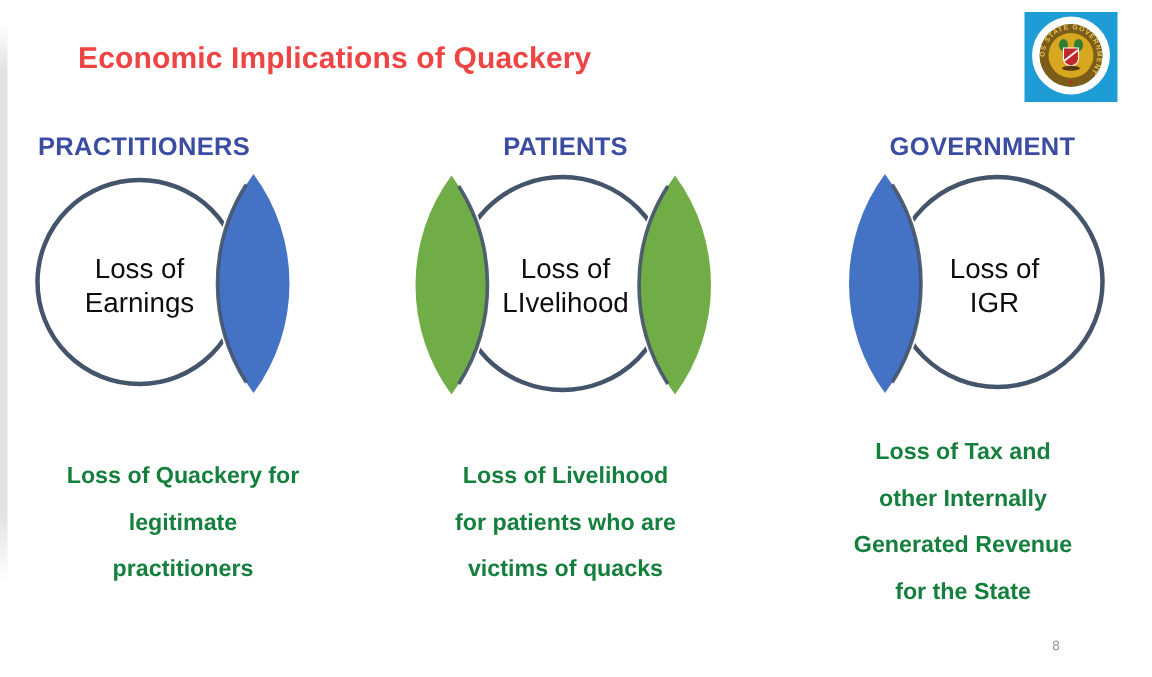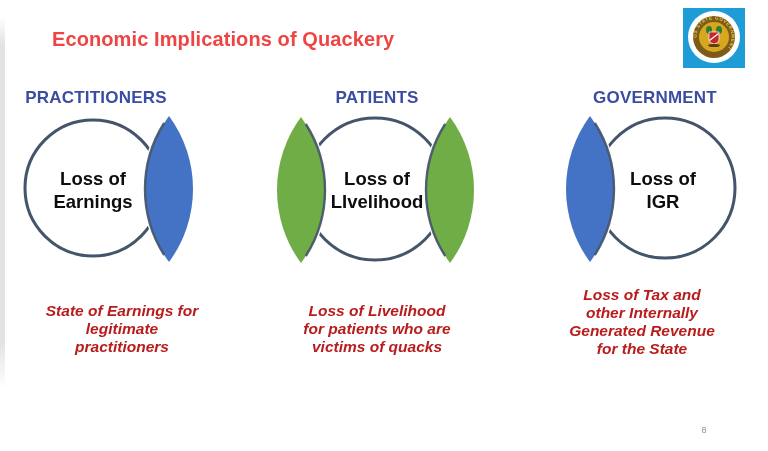--- a/index.html
+++ b/index.html
@@ -21,27 +21,27 @@
   }
   .col-heading{
     position:absolute;top:88px;width:160px;text-align:center;
     font-size:17px;font-weight:bold;color:#3B4DA2;letter-spacing:0.2px;
   }
   .h1{left:16px;} .h2{left:297px;} .h3{left:575px;}
   .diagram{position:absolute;}
   .d1{left:15px;top:106px;} .d2{left:263px;top:104px;} .d3{left:543px;top:106px;}
   .circle-label{
     position:absolute;width:140px;text-align:center;
-    font-size:18.5px;font-weight:bold;color:#0d0d0d;line-height:23px;
+    font-size:18.5px;font-weight:normal;color:#0d0d0d;line-height:23px;
     white-space:pre-line;
   }
   .l1{left:23px;top:167px;} .l2{left:307px;top:167px;} .l3{left:593px;top:167px;}
   .caption{
     position:absolute;width:188px;text-align:center;
-    font-size:15.5px;font-weight:bold;font-style:italic;color:#b91c1c;line-height:18px;
+    font-size:15.5px;font-weight:bold;color:#15803d;line-height:31px;
     white-space:pre-line;
   }
   .c1{left:28px;top:302px;} .c2{left:283px;top:302px;} .c3{left:548px;top:286px;}
   .page-number{
     position:absolute;left:696px;top:425px;width:16px;text-align:center;
     font-size:9px;color:#909090;
   }
   .lens-halo{stroke:#ffffff;stroke-width:5;fill:#ffffff;}
   .lens-edge{fill:none;stroke:#44546A;stroke-width:2.4;opacity:0.92;}
   .ring-circle{fill:none;}
@@ -111,21 +111,21 @@
     </g>
   </svg>
 
   <div class="circle-label l1">Loss of
 Earnings</div>
   <div class="circle-label l2">Loss of
 LIvelihood</div>
   <div class="circle-label l3">Loss of
 IGR</div>
 
-  <div class="caption c1">State of Earnings for
+  <div class="caption c1">Loss of Quackery for
 legitimate
 practitioners</div>
   <div class="caption c2">Loss of Livelihood
 for patients who are
 victims of quacks</div>
   <div class="caption c3">Loss of Tax and
 other Internally
 Generated Revenue
 for the State</div>
 

